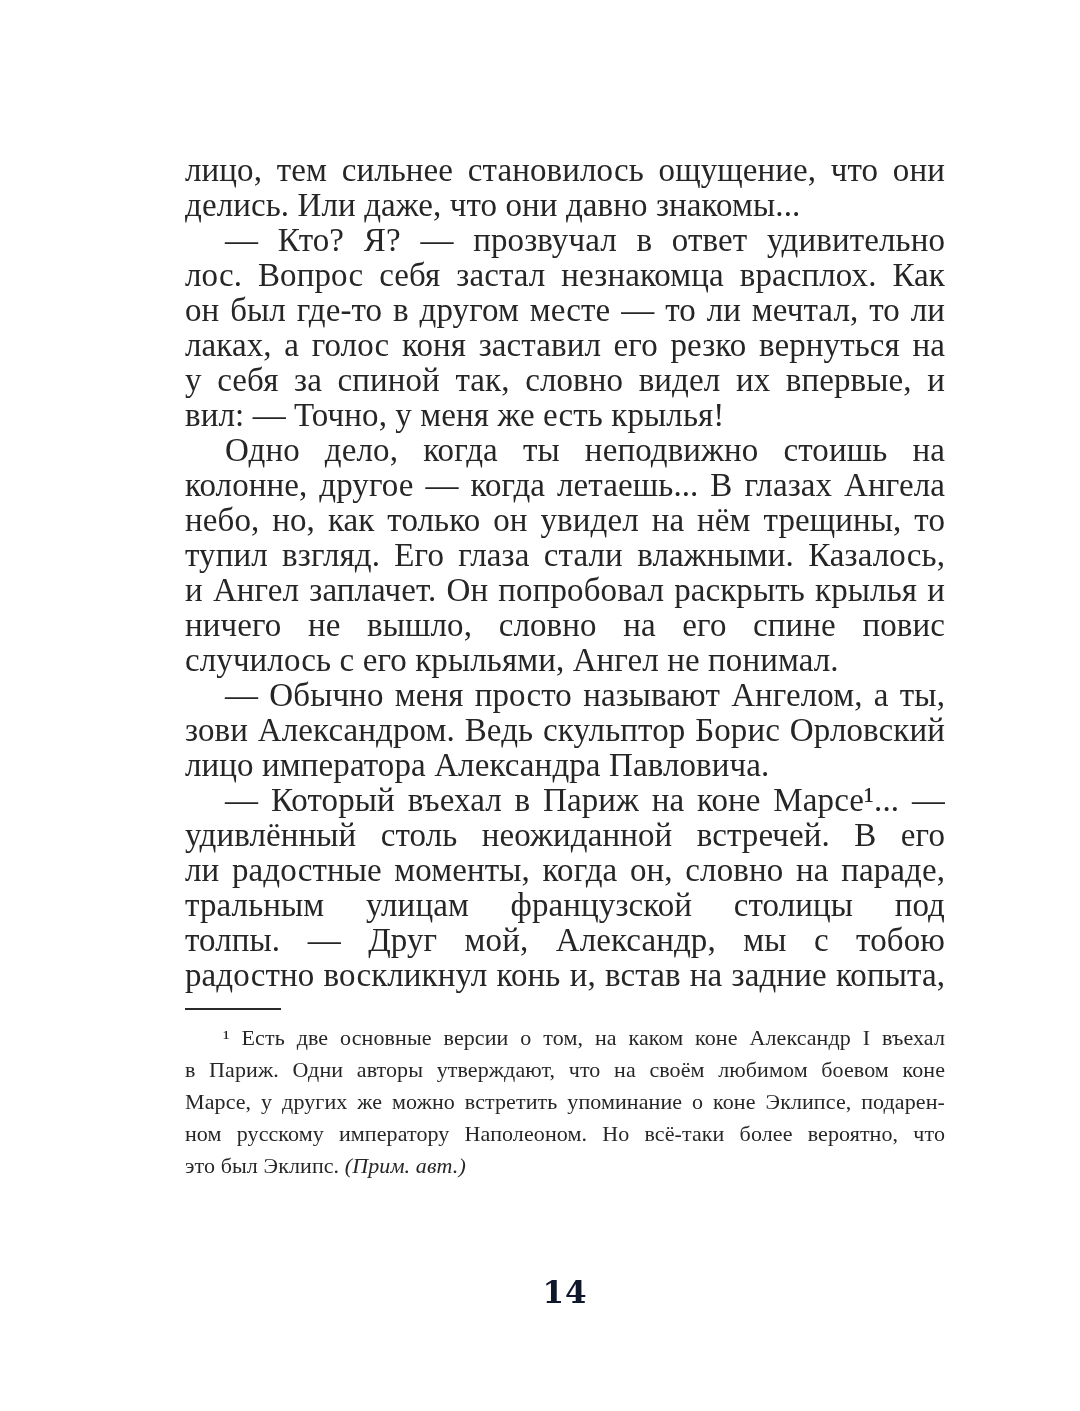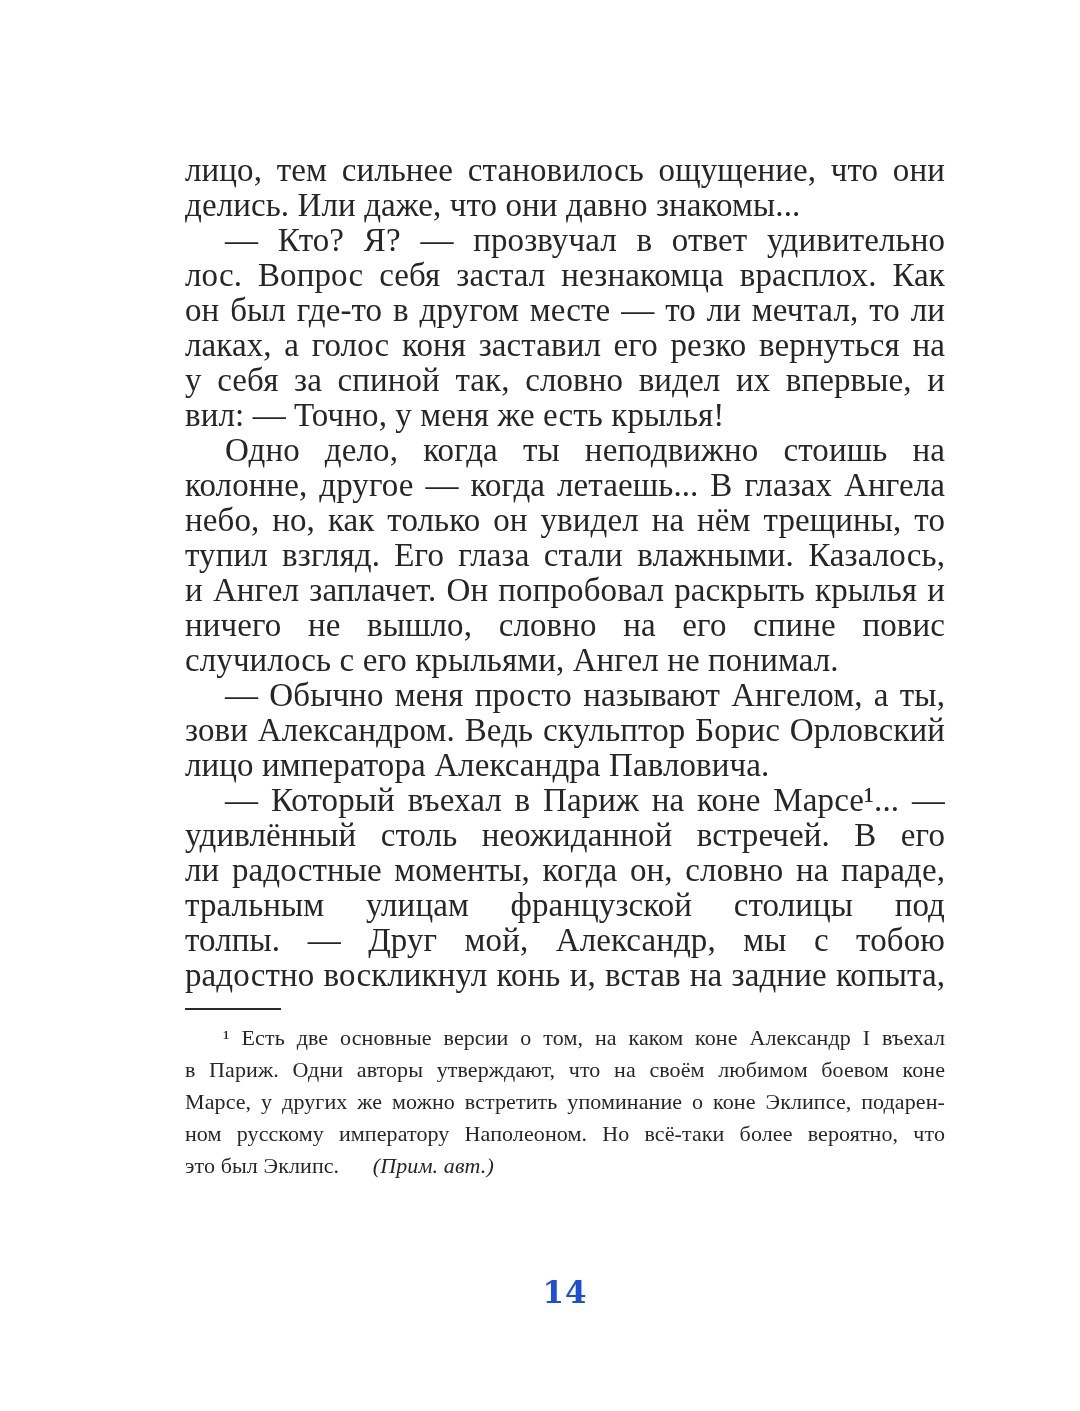--- a/index.html
+++ b/index.html
@@ -59,33 +59,32 @@
   }
   .fline.last {
     text-align: left;
     text-align-last: left;
   }
   .fline.indent {
     text-indent: 38px;
   }
   .fline .italic {
     font-style: italic;
-    margin-left: 28px;
   }
   .page-number {
     position: absolute;
     top: 1272px;
     left: 185px;
     width: 760px;
     text-align: center;
     font-family: "DejaVu Serif", serif;
     font-weight: bold;
     font-size: 31px;
     line-height: 40px;
-    color: #1d4ed8;
+    color: #0f172a;
     letter-spacing: 1px;
   }
 </style>
 </head>
 <body>
 
 <div class="page">
 
   <div class="text-block">
 

